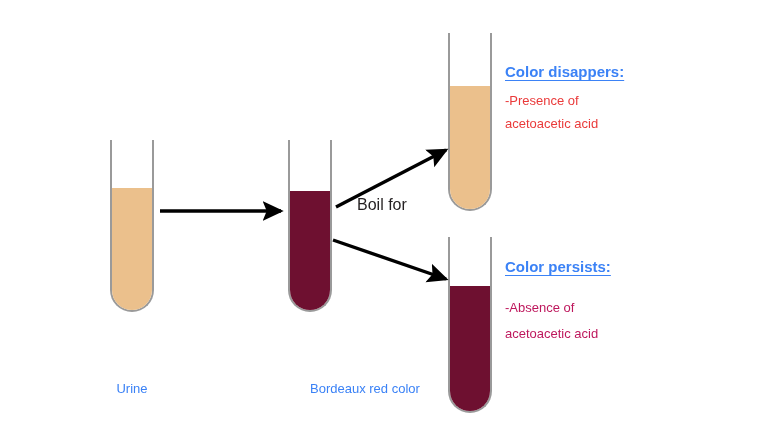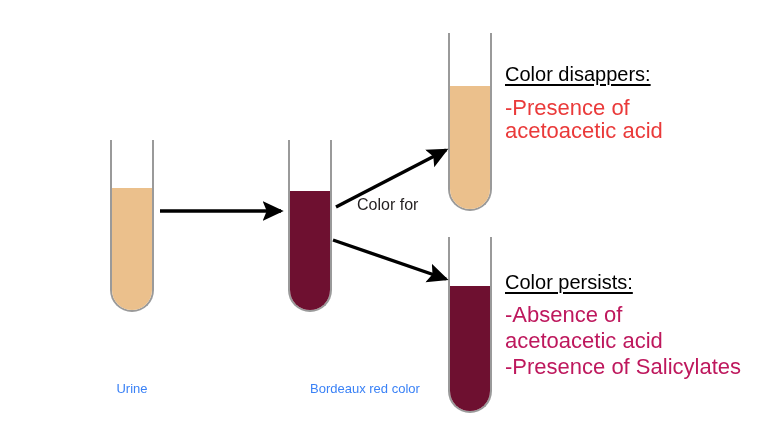--- a/index.html
+++ b/index.html
@@ -49,29 +49,30 @@
   .caption {
     position: absolute;
     color: #3b82f6;
     font-size: 13px;
     white-space: nowrap;
     text-align: center;
     margin-top: 48px;
   }
   .anno-head {
     position: absolute;
-    color: #000000;
-    font-size: 20px;
+    color: #3b82f6;
+    font-size: 15px;
     text-decoration: underline;
     text-underline-offset: 3px;
     white-space: nowrap;
+    font-weight: bold;
   }
   .anno-line {
     position: absolute;
-    font-size: 22px;
+    font-size: 13px;
     line-height: 1.45;
     white-space: nowrap;
   }
   .anno-red   { color: #ea3a3a; }
   .anno-black { color: #be185d; }
 
   
   #arrows {
     position: absolute;
     left: 0;
@@ -112,24 +113,23 @@
     </defs>
 
     <line x1="160" y1="211" x2="281" y2="211" stroke="#000000" stroke-width="3.4" marker-end="url(#ah)"></line>
 
     <line x1="336" y1="207" x2="446" y2="150" stroke="#000000" stroke-width="3.4" marker-end="url(#ah)"></line>
 
     <line x1="333" y1="240" x2="446" y2="279" stroke="#000000" stroke-width="3.4" marker-end="url(#ah)"></line>
   </svg>
 
 
-  <div class="label" style="left:357px; top:194px;">Color for</div>
+  <div class="label" style="left:357px; top:194px;">Boil for</div>
 
   <div class="anno-head" style="left:505px; top:63px;">Color disappers:</div>
   <div class="anno-line anno-red" style="left:505px; top:92px;">-Presence of</div>
   <div class="anno-line anno-red" style="left:505px; top:115px;">acetoacetic acid</div>
 
-  <div class="anno-head" style="left:505px; top:271px;">Color persists:</div>
+  <div class="anno-head" style="left:505px; top:258px;">Color persists:</div>
   <div class="anno-line anno-black" style="left:505px; top:299px;">-Absence of</div>
   <div class="anno-line anno-black" style="left:505px; top:325px;">acetoacetic acid</div>
-  <div class="anno-line anno-black" style="left:505px; top:351px;">-Presence of Salicylates</div>
 
 </div>
 
 </body></html>

